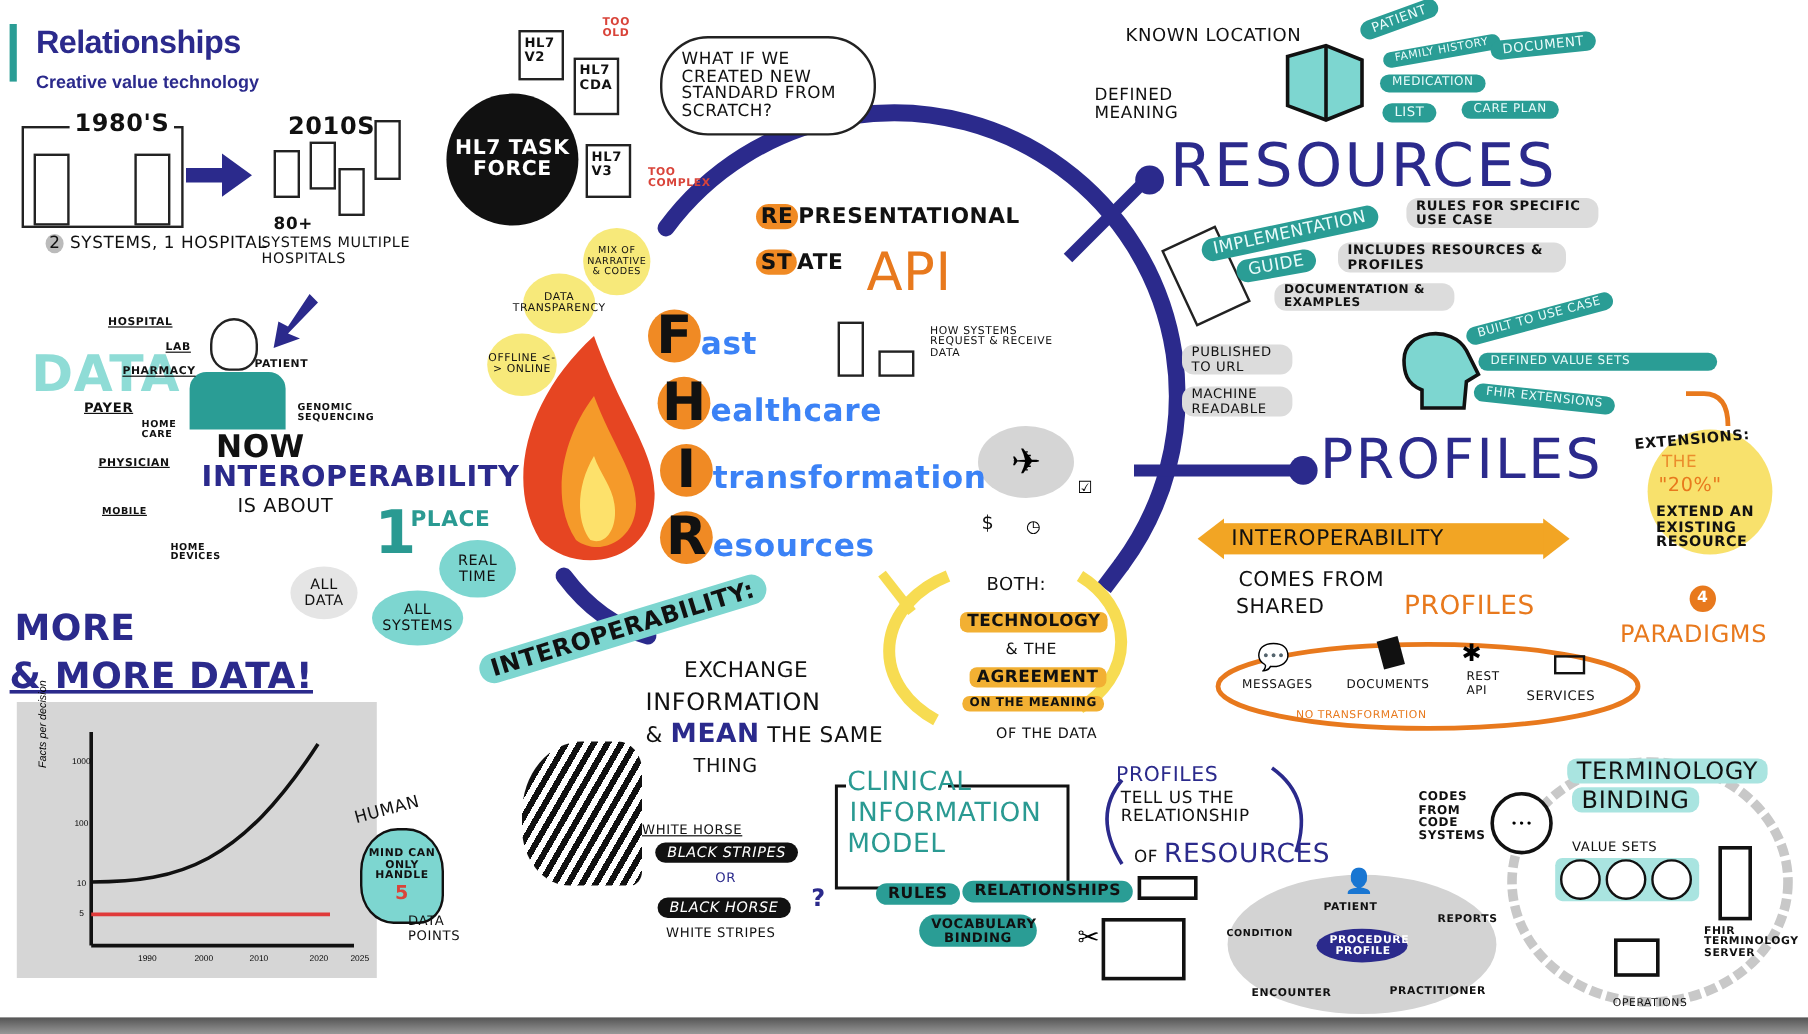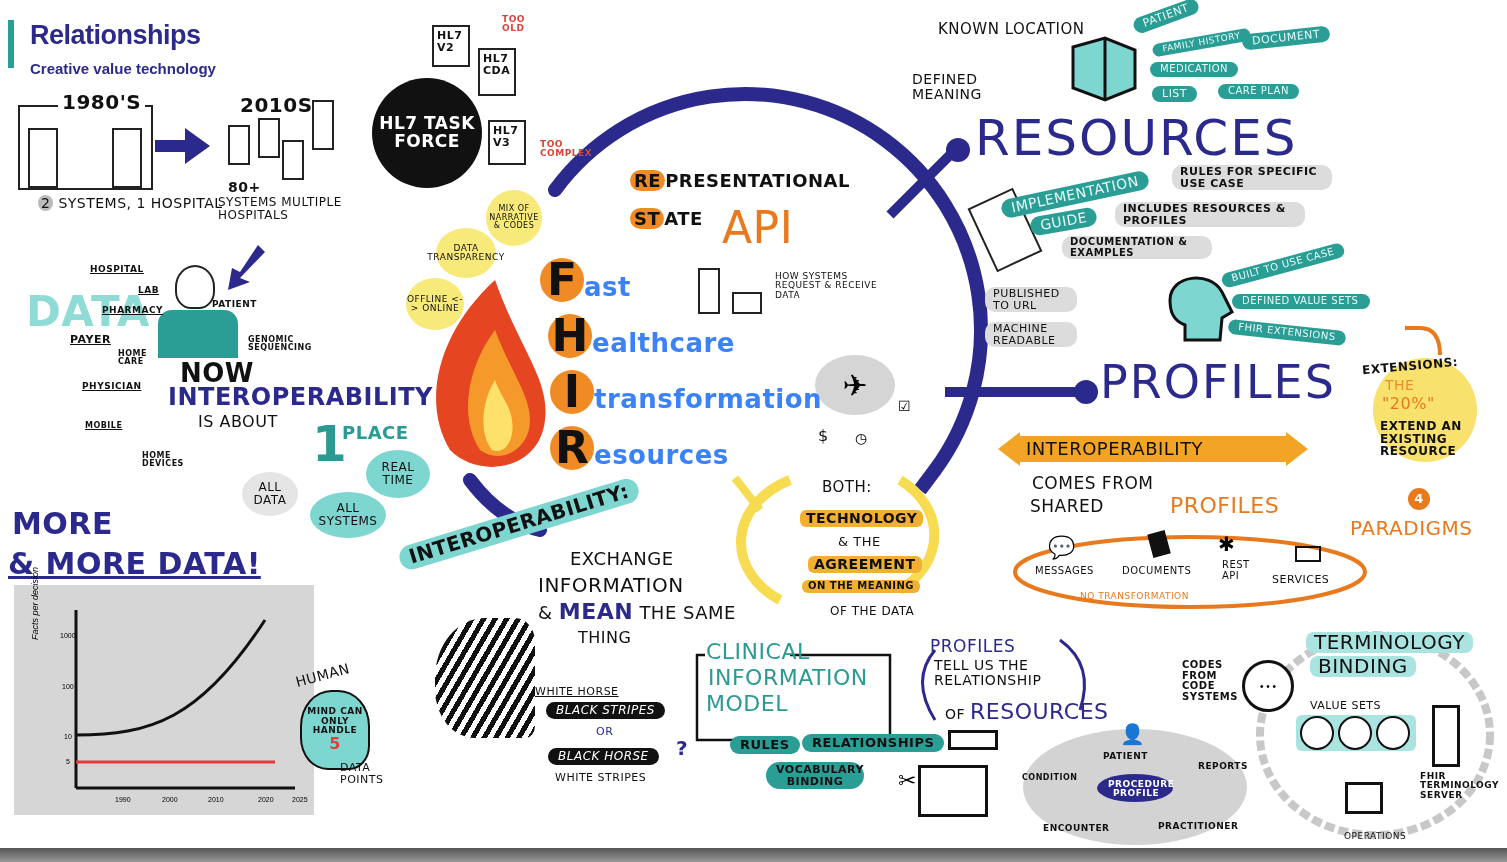--- a/index.html
+++ b/index.html
@@ -98,20 +98,21 @@
   <div class="abs" style="left:312px;top:100px;width:22px;height:50px;border:2px solid #222;"></div>
   <div class="abs hand" style="left:228px;top:180px;font-size:14px;">80+</div>
   <div class="abs hand" style="left:218px;top:196px;font-size:12px;font-weight:normal;width:170px;">Systems multiple hospitals</div>
 
   <div class="abs circle hand" style="left:372px;top:78px;width:110px;height:110px;background:#111;color:#fff;font-size:17px;">HL7 Task Force</div>
   <div class="abs hand" style="left:432px;top:25px;width:38px;height:42px;border:2px solid #222;background:#fff;font-size:11px;padding:3px;">HL7 v2</div>
   <div class="abs hand" style="left:478px;top:48px;width:38px;height:48px;border:2px solid #222;background:#fff;font-size:11px;padding:3px;">HL7 CDA</div>
   <div class="abs hand" style="left:488px;top:120px;width:38px;height:45px;border:2px solid #222;background:#fff;font-size:11px;padding:3px;">HL7 v3</div>
   <div class="abs hand red" style="left:502px;top:15px;font-size:9px;width:40px;">Too old</div>
   <div class="abs hand red" style="left:540px;top:140px;font-size:9px;width:60px;">Too complex</div>
+  <div class="abs hand" style="left:550px;top:30px;width:180px;padding:10px 16px;border:2px solid #222;border-radius:40px;font-size:14px;font-weight:normal;background:#fff;">What if we created new standard from scratch?</div>
 
   <div class="abs circle hand note" style="left:486px;top:190px;width:56px;height:56px;background:#f7e97a;font-size:8px;font-weight:normal;">Mix of narrative &amp; codes</div>
   <div class="abs circle hand note" style="left:436px;top:228px;width:60px;height:50px;background:#f7e97a;font-size:9px;font-weight:normal;">Data transparency</div>
   <div class="abs circle hand note" style="left:406px;top:278px;width:58px;height:52px;background:#f7e97a;font-size:9px;font-weight:normal;">Offline &lt;-&gt; Online</div>
 
   <div class="abs hand" style="left:26px;top:290px;font-size:42px;color:#8fdcd6;">Data</div>
   <div class="abs" style="left:175px;top:265px;width:40px;height:44px;border:2px solid #222;border-radius:50% 50% 40% 40%;background:#fff;"></div>
   <div class="abs" style="left:158px;top:310px;width:80px;height:48px;background:#2a9d95;border-radius:14px 14px 0 0;"></div>
   <div class="abs hand note" style="left:90px;top:265px;text-decoration:underline;font-size:9px;">Hospital</div>
   <div class="abs hand note" style="left:138px;top:286px;text-decoration:underline;font-size:9px;">Lab</div>
@@ -217,21 +218,21 @@
   <div class="abs" style="left:980px;top:195px;width:50px;height:70px;border:2px solid #222;background:#fff;transform:rotate(-25deg);"></div>
   <div class="abs hand pill pill-teal" style="left:1000px;top:185px;font-size:14px;font-weight:normal;transform:rotate(-12deg);">Implementation</div>
   <div class="abs hand pill pill-teal" style="left:1030px;top:212px;font-size:14px;font-weight:normal;transform:rotate(-10deg);">Guide</div>
   <div class="abs hand pill pill-grey" style="left:1172px;top:165px;font-size:11px;width:160px;white-space:normal;">Rules for specific use case</div>
   <div class="abs hand pill pill-grey" style="left:1115px;top:202px;font-size:11px;width:190px;white-space:normal;">Includes resources &amp; profiles</div>
   <div class="abs hand pill pill-grey" style="left:1062px;top:236px;font-size:10px;width:150px;white-space:normal;">Documentation &amp; examples</div>
   <div class="abs hand pill pill-grey" style="left:985px;top:287px;font-size:11px;width:92px;white-space:normal;font-weight:normal;">Published to URL</div>
   <div class="abs hand pill pill-grey" style="left:985px;top:322px;font-size:11px;width:92px;white-space:normal;font-weight:normal;">Machine readable</div>
 
   <div class="abs hand pill pill-teal" style="left:1220px;top:258px;font-size:10px;font-weight:normal;transform:rotate(-15deg);">Built to use case</div>
-  <div class="abs hand pill pill-teal" style="left:1232px;top:294px;font-size:10px;font-weight:normal;width:138px;">Defined value sets</div>
+  <div class="abs hand pill pill-teal" style="left:1232px;top:294px;font-size:10px;font-weight:normal;width:199px;">Defined value sets</div>
   <div class="abs hand pill pill-teal" style="left:1228px;top:325px;font-size:10px;font-weight:normal;transform:rotate(6deg);">FHIR extensions</div>
   <div class="abs hand navy" style="left:1100px;top:358px;font-size:46px;font-weight:normal;letter-spacing:2px;">Profiles</div>
 
   <div class="abs hand" style="left:1362px;top:360px;font-size:12px;transform:rotate(-5deg);">Extensions:</div>
   <div class="abs hand orange" style="left:1385px;top:378px;font-size:14px;font-weight:normal;opacity:0.8;">The</div>
   <div class="abs hand orange" style="left:1382px;top:396px;font-size:16px;font-weight:normal;">"20%"</div>
   <div class="abs hand" style="left:1380px;top:420px;font-size:12px;width:100px;">Extend an existing resource</div>
 
   <div class="abs" style="left:998px;top:432px;width:310px;height:34px;">
     <div style="position:absolute;left:18px;top:4px;width:275px;height:26px;background:#f2a524;"></div>

